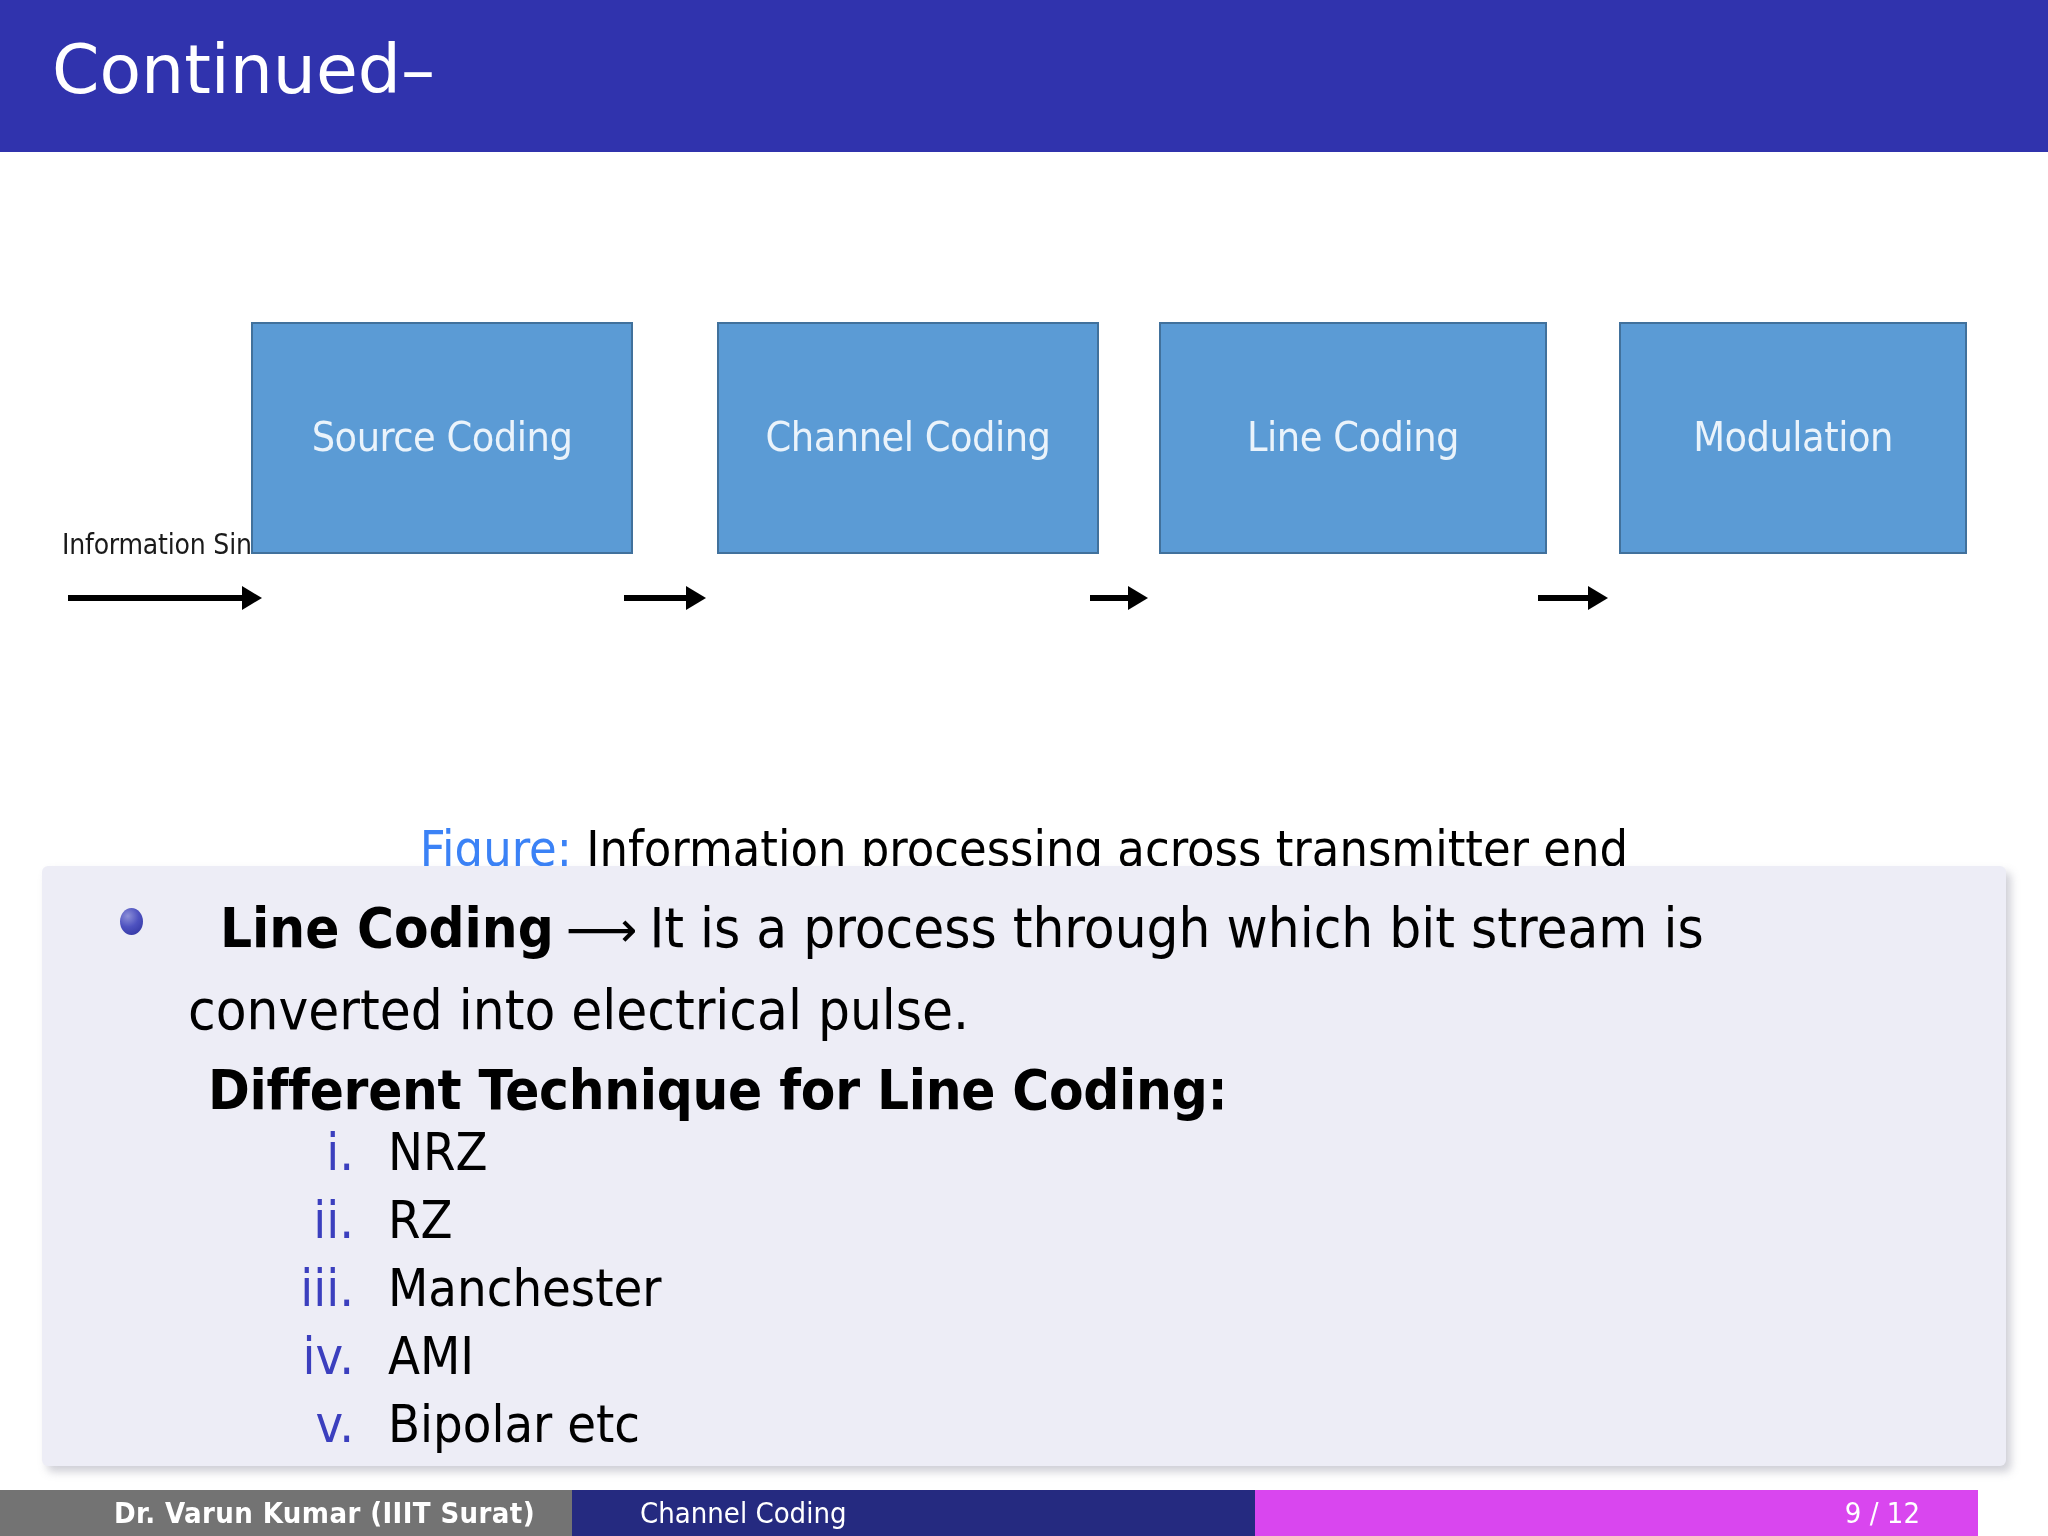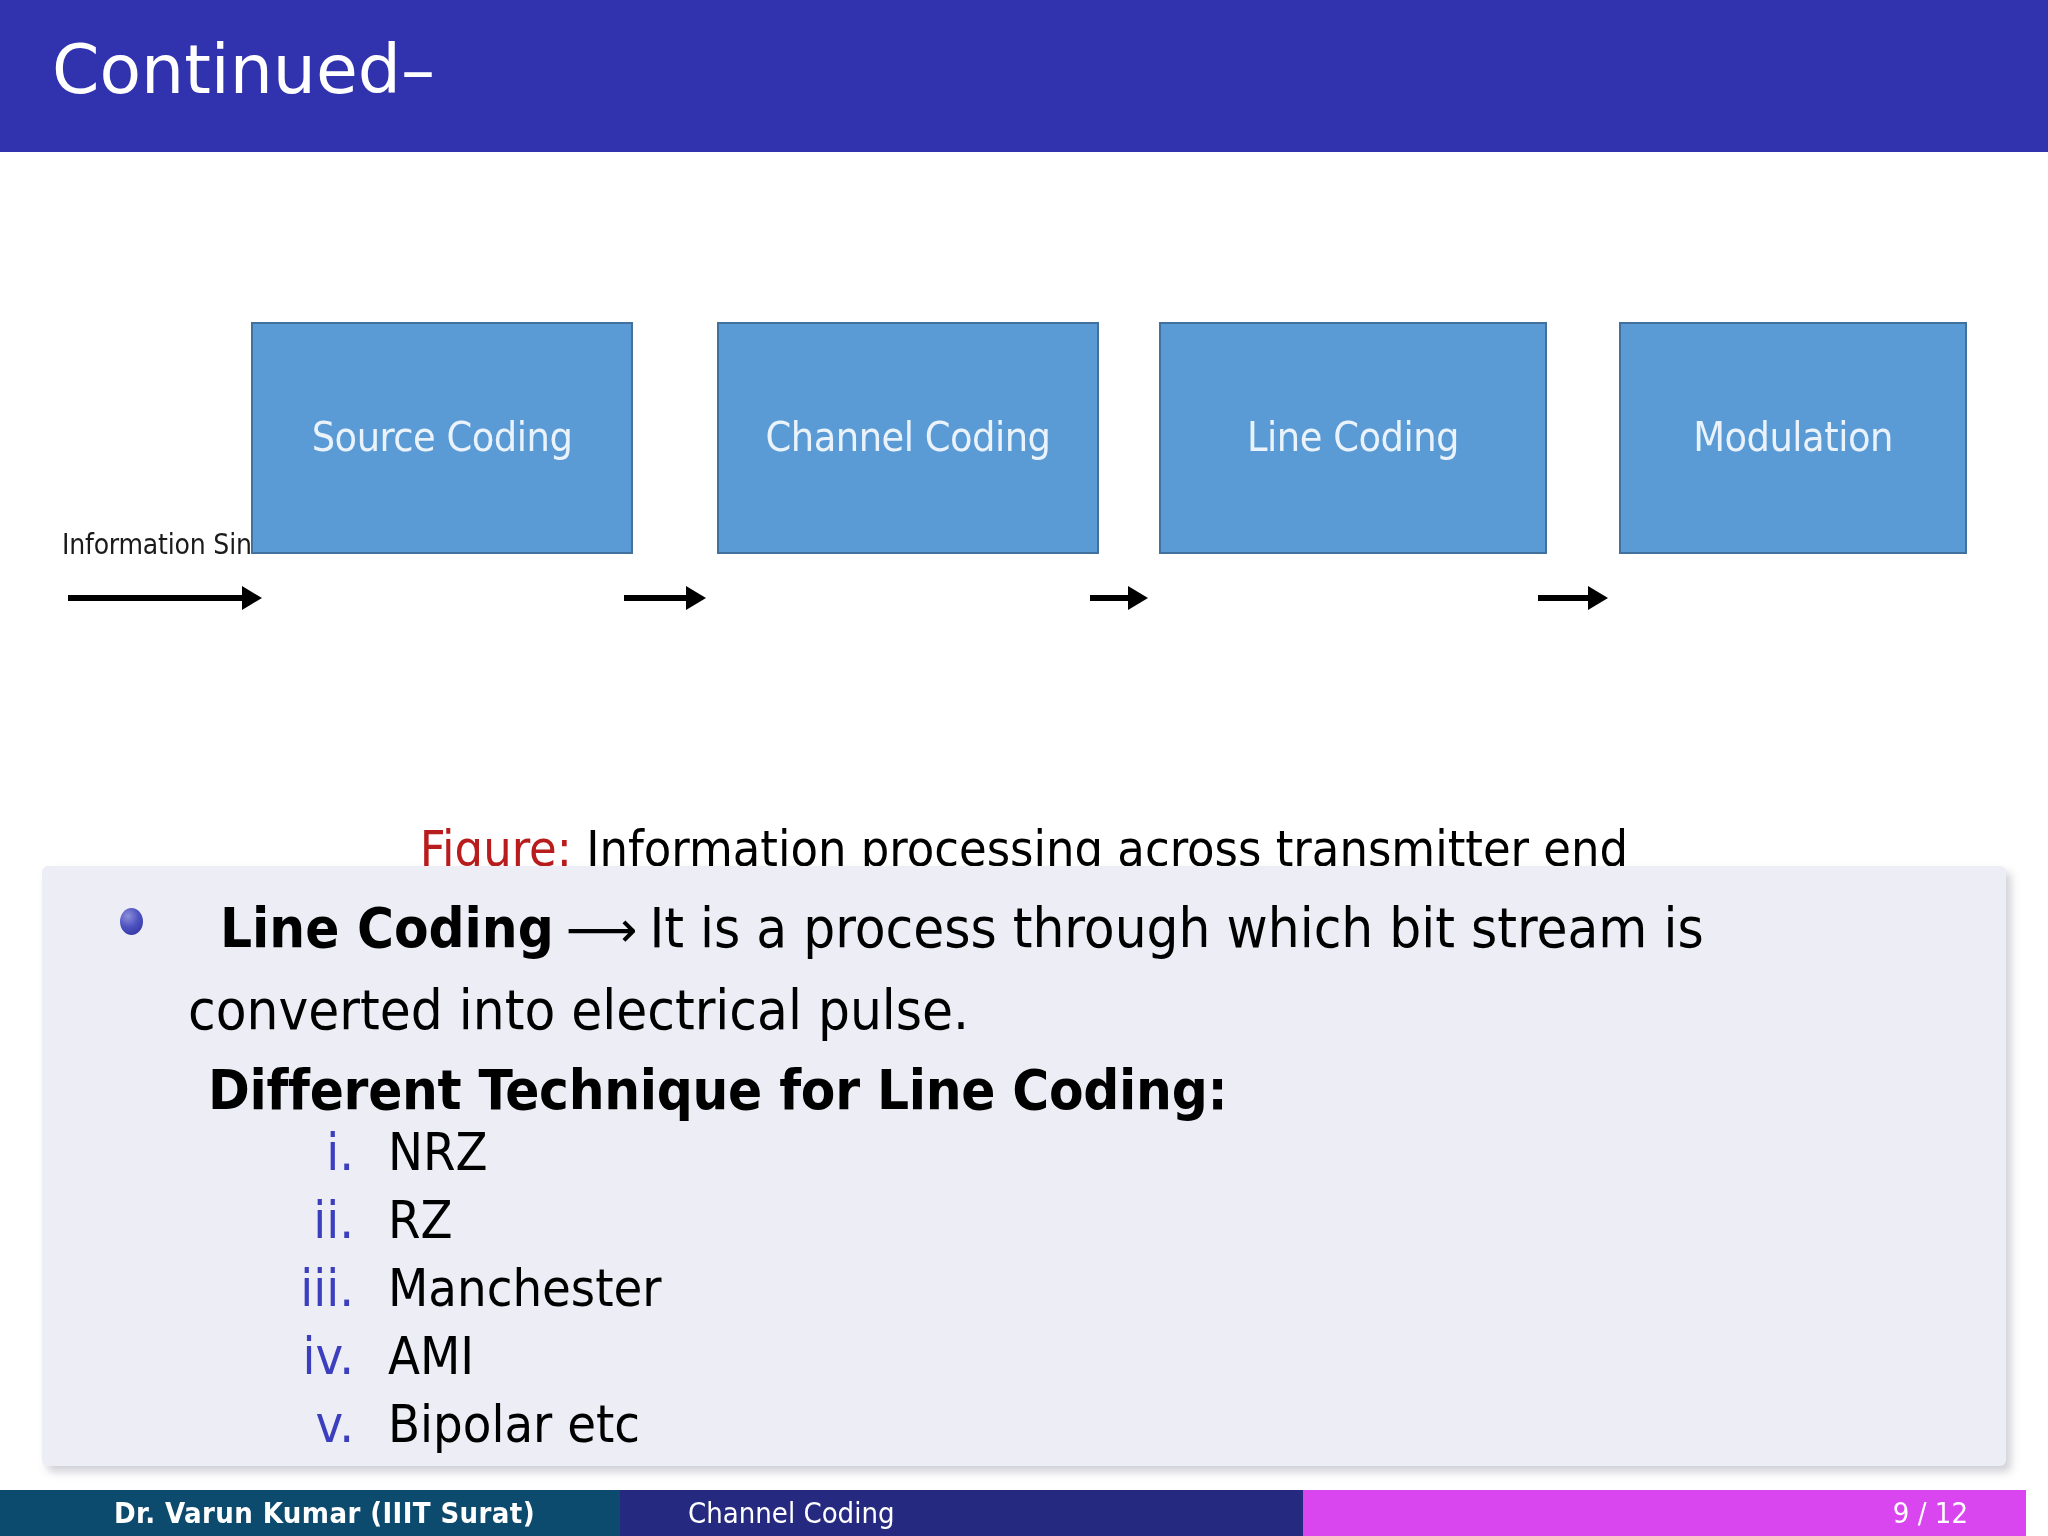--- a/index.html
+++ b/index.html
@@ -127,21 +127,21 @@
     position: absolute;
     left: 0;
     right: 0;
     top: 660px;
     text-align: center;
     font-family: "DejaVu Sans Condensed", "Liberation Sans Narrow", "Liberation Sans", sans-serif;
     font-size: 50px;
     color: #000000;
     white-space: nowrap;
   }
-  .figure-caption .fig-word { color: #b91c1c; text-align: center; }
+  .figure-caption .fig-word { color: #3b82f6; text-align: center; }
 
   
   .content-block {
     position: absolute;
     left: 42px;
     top: 866px;
     width: 1964px;
     height: 600px;
     background: #EDEDF6;
     border-radius: 6px;
@@ -232,21 +232,21 @@
   .foot-seg {
     height: 46px;
     position: relative;
     font-family: "DejaVu Sans Condensed", "Liberation Sans Narrow", "Liberation Sans", sans-serif;
     color: #ffffff;
     font-size: 29px;
     line-height: 46px;
     white-space: nowrap;
     overflow: hidden;
   }
-  .foot-author { width: 572px; background: #0c4a6e; padding-left: 48px; }
+  .foot-author { width: 572px; background: #737373; }
   .foot-title  { width: 683px; background: #252A80; }
   .foot-page   { width: 683px; background: #d946ef; padding-left: 40px; }
   .foot-author span { position: absolute; left: 114px; font-weight: bold; letter-spacing: 0.4px; }
   .foot-title  span { position: absolute; left: 68px; }
   .foot-page   span { position: absolute; right: 58px; }
 </style>
 </head>
 <body>
 
 <div class="header-bar"></div>

